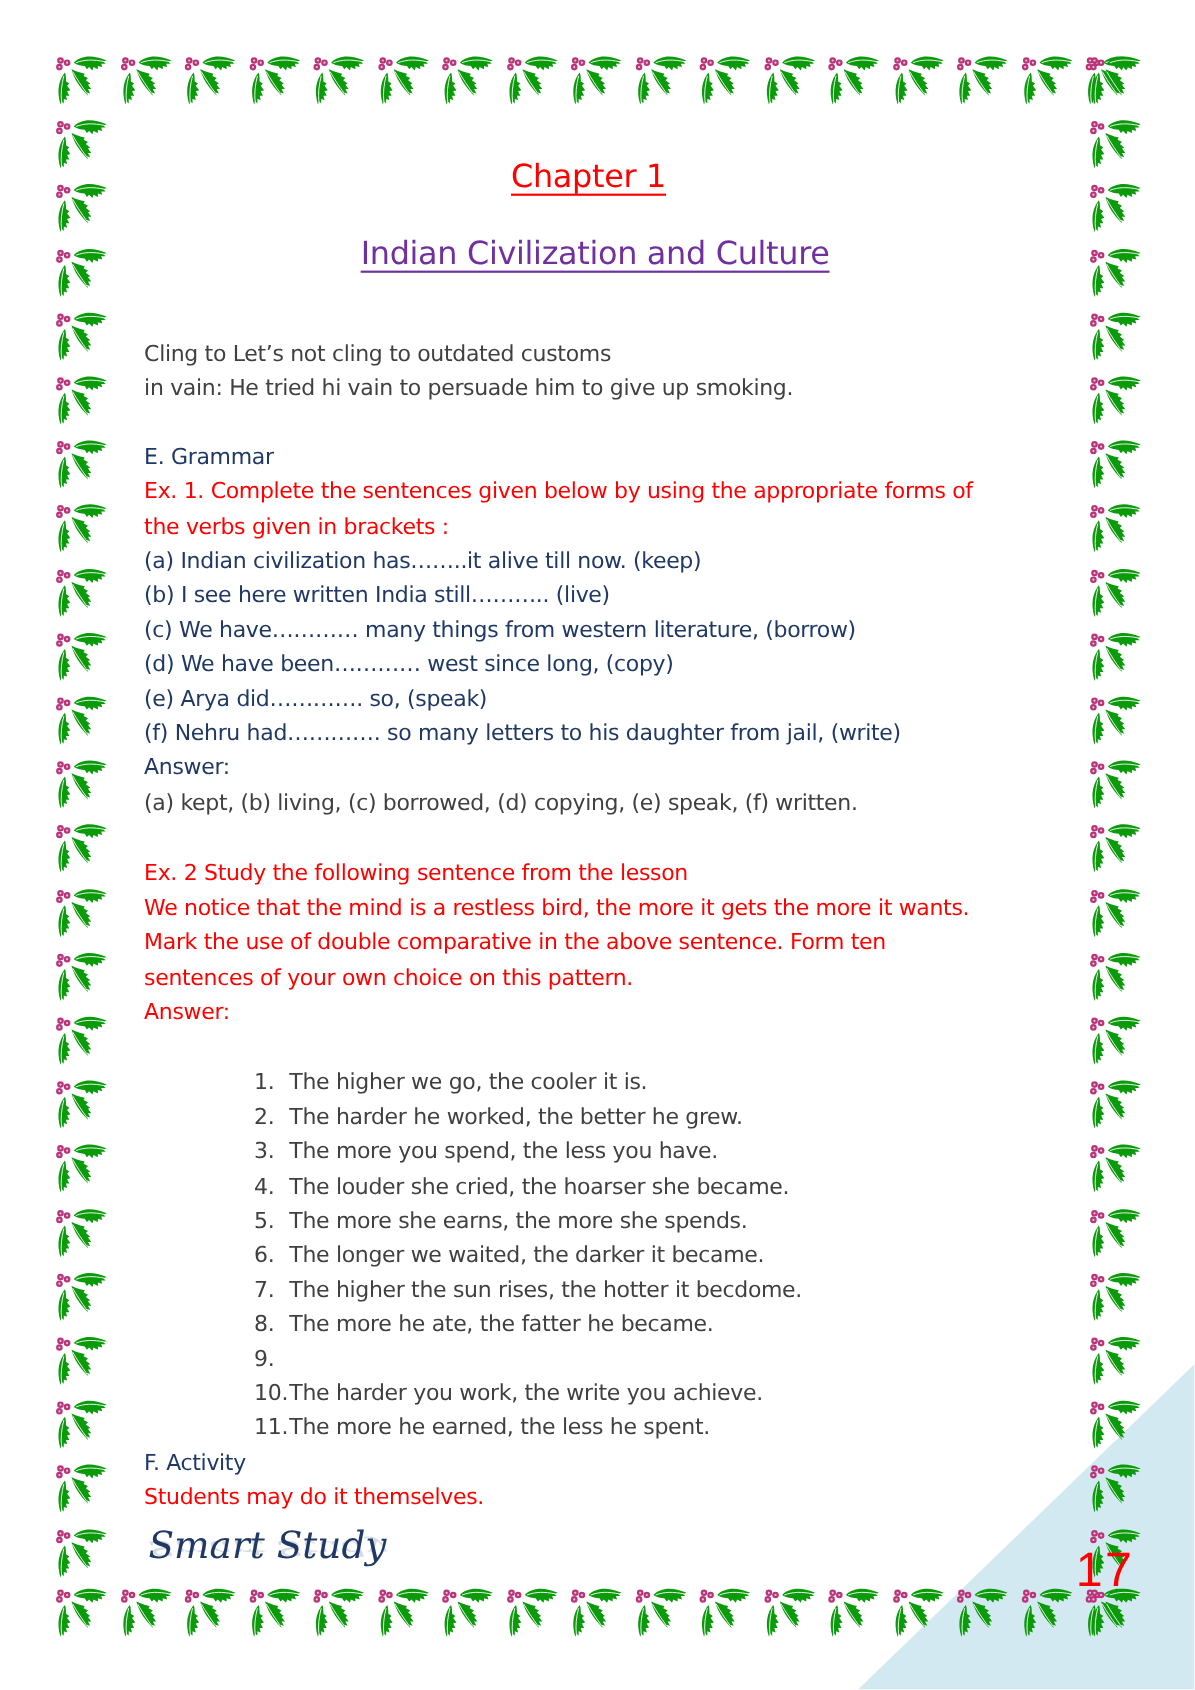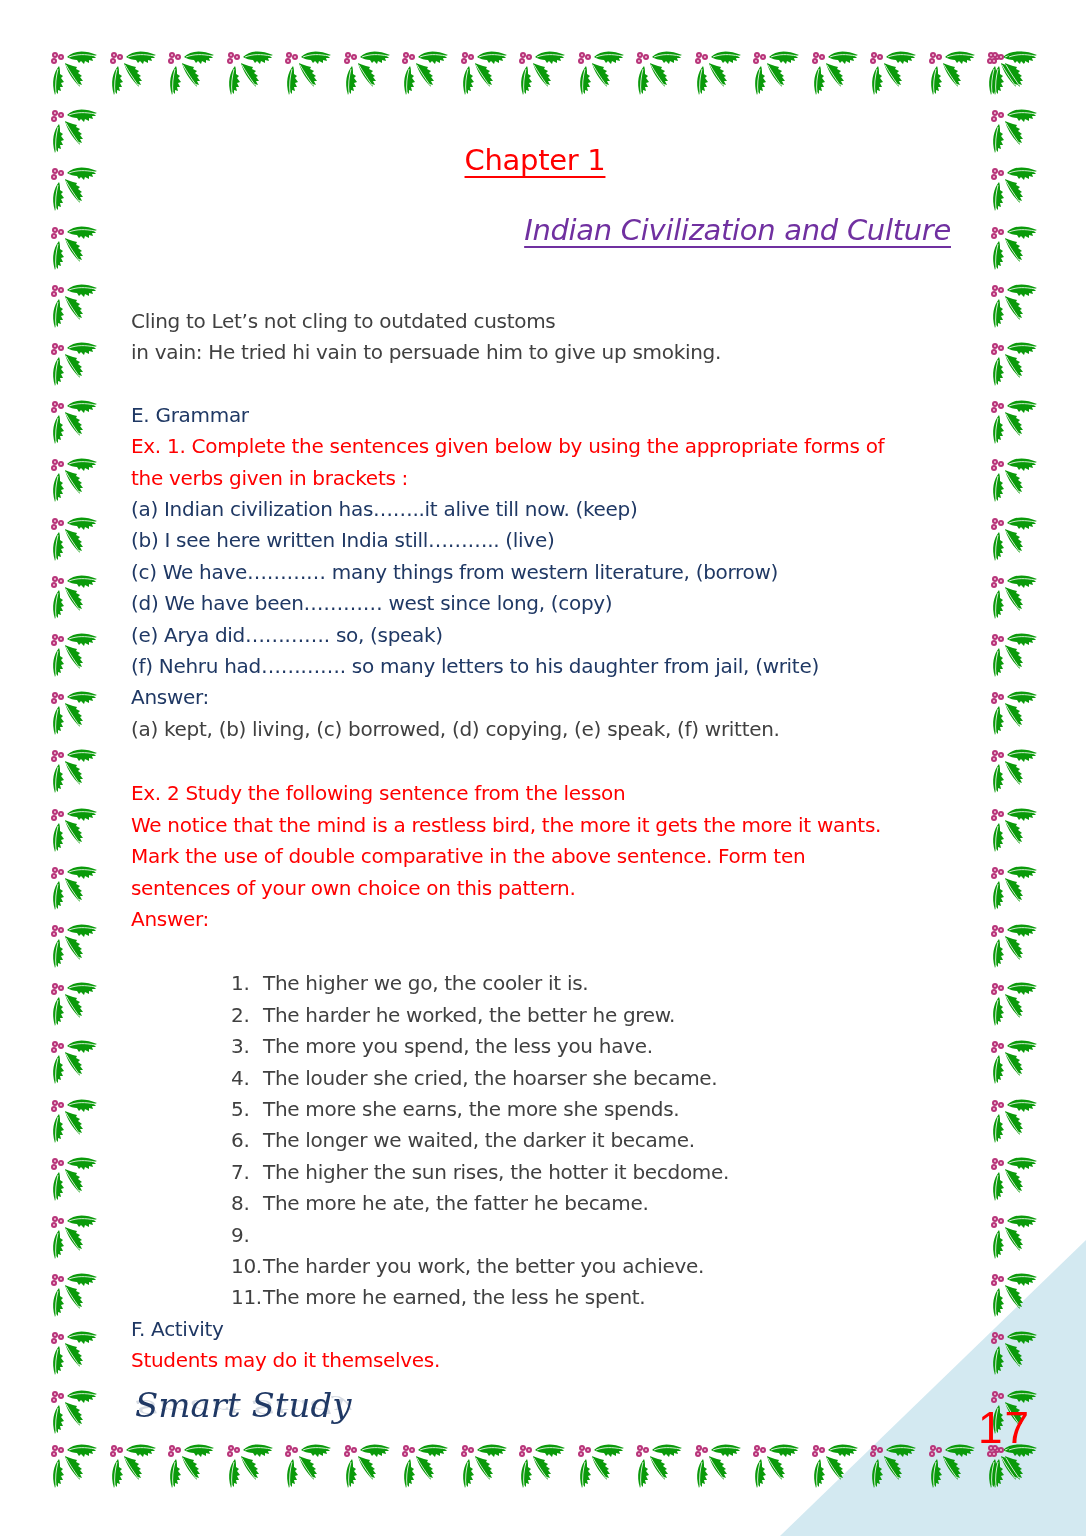--- a/index.html
+++ b/index.html
@@ -17,22 +17,22 @@
   .content {
     position:absolute; left:131px; top:130px; width:820px;
     font-size:20px; line-height:31.4px; letter-spacing:-0.3px;
   }
   .title {
     text-align:center; color:#ff0000; font-size:29px; text-decoration:underline;
     text-underline-offset:6px; margin:10px 0 0 0; line-height:40px;
     position:relative; left:-6px;
   }
   .subtitle {
-    text-align:right; color:#7030a0; font-size:29px; text-decoration:underline;
-    text-underline-offset:6px; margin:30px 0 0 0; line-height:40px;font-style:italic;
+    text-align:center; color:#7030a0; font-size:29px; text-decoration:underline;
+    text-underline-offset:6px; margin:30px 0 0 0; line-height:40px;
   }
   .gray { color:#404040; }
   .navy { color:#1f3864; }
   .red { color:#ff0000; }
   .line { white-space:nowrap; }
   .gap1 { height:31px; }
   .blk-top { margin-top:52px; }
   ol.answers { list-style:none; margin:0; padding:0 0 0 100px; color:#404040; }
   ol.answers li { display:flex; white-space:nowrap; }
   ol.answers .num { width:32px; display:inline-block; }
@@ -1930,21 +1930,21 @@
         </li>
       <li>
           <span class="num">8.</span>
           <span>The more he ate, the fatter he became.</span>
         </li>
       <li>
           <span class="num">9.</span>
         </li>
       <li>
           <span class="num">10.</span>
-          <span>The harder you work, the better you achieve.</span>
+          <span>The harder you work, the write you achieve.</span>
         </li>
       <li>
           <span class="num">11.</span>
           <span>The more he earned, the less he spent.</span>
         </li>
     </ol>
   </div>
 
   <div>
     <div class="line navy">F. Activity</div>

